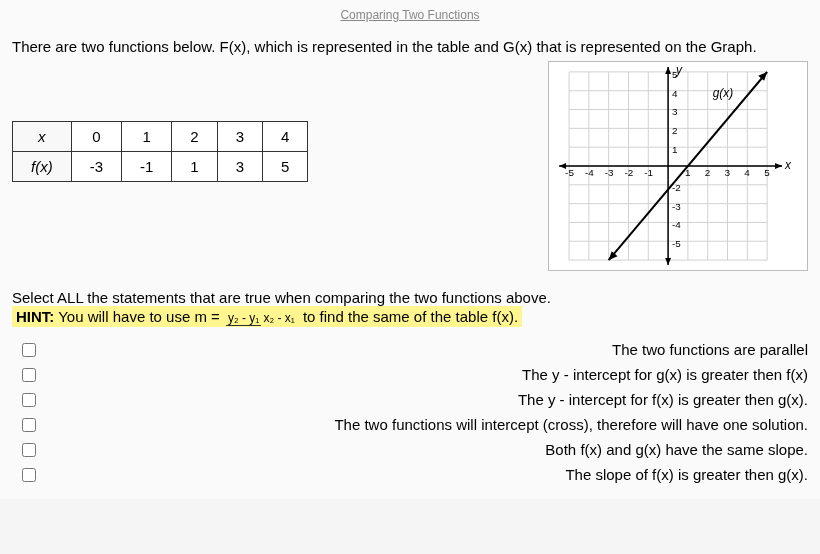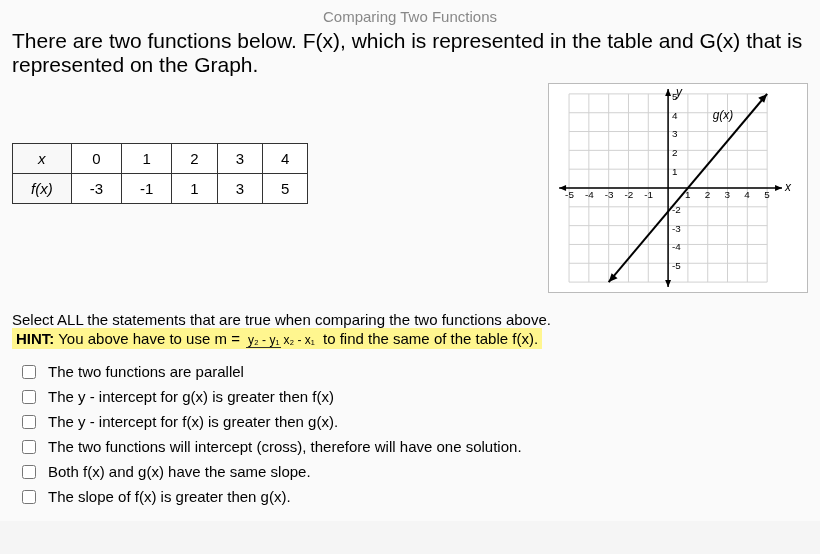--- a/index.html
+++ b/index.html
@@ -1,34 +1,34 @@
 <!DOCTYPE html>
 <html><head>
 <meta charset="utf-8">
 <style>
 * { box-sizing: border-box; margin: 0; padding: 0; }
 body { font-family: Arial, sans-serif; background: #f5f5f5; width: 820px; height: 554px; overflow: hidden; }
 .page { padding: 8px 12px; background: #fafafa; }
-.breadcrumb { text-align: center; font-size: 15px; color: #888; margin-bottom: 4px; }
-.intro { font-size: 21px; margin-bottom: 6px; }
+.breadcrumb { text-align: center; font-size: 12px; color: #888; text-decoration: underline; margin-bottom: 16px; }
+.intro { font-size: 15px; margin-bottom: 6px; }
 .top-row { display: flex; align-items: flex-start; gap: 20px; margin-bottom: 14px; }
 .table-wrap { margin-top: 60px; }
 table.fx { border-collapse: collapse; }
 table.fx td, table.fx th { border: 1px solid #333; padding: 6px 18px; font-size: 15px; text-align: center; background: #fff; font-weight: normal; }
 table.fx th { font-style: italic; background: #f8f8f8; }
 .graph-wrap { margin-left: auto; }
 .graph { border: 1px solid #bbb; background: #fff; }
 .prompt { font-size: 15px; }
 .hint { font-size: 15px; background: #fff68f; display: inline-block; padding: 2px 4px; margin-bottom: 14px; }
 .hint b { font-weight: bold; text-align: right; }
 .frac { display: inline-block; vertical-align: middle; font-size: 12px; text-align: center; line-height: 1; margin: 0 2px; }
 .frac .num { border-bottom: 1px solid #333; padding: 0 2px; }
 .frac .den { padding: 0 2px; }
 .choices { list-style: none; padding-left: 10px; }
-.choices li { display: flex; align-items: center; gap: 12px; margin-bottom: 8px; font-size: 15px; }
+.choices li { display: flex; align-items: center; gap: 12px; margin-bottom: 8px; font-size: 15px; justify-content: space-between; }
 .choices input[type=checkbox] { width: 14px; height: 14px; }
 .axis-lbl { font-style: italic; font-size: 12px; fill: #000; }
 .tick { font-size: 10px; fill: #000; }
 .glabel { font-style: italic; font-size: 12px; fill: #000; }
 </style>
 </head>
 <body>
 
 <div class="page">
   <div class="breadcrumb">Comparing Two Functions</div>
@@ -115,21 +115,21 @@
         <text class="tick" x="177" y="115">3</text>
         <text class="tick" x="197" y="115">4</text>
         <text class="tick" x="217" y="115">5</text>
       </svg>
     </div>
   </div>
 
   <div class="prompt">Select ALL the statements that are true when comparing the two functions above.</div>
 
   <div class="hint">
-    <b>HINT:</b><span> You above have to use m = </span><span class="frac"><span class="num">y₂ - y₁</span><span class="den">x₂ - x₁</span></span><span> to find the same of the table f(x).</span>
+    <b>HINT:</b><span> You will have to use m = </span><span class="frac"><span class="num">y₂ - y₁</span><span class="den">x₂ - x₁</span></span><span> to find the same of the table f(x).</span>
   </div>
 
   <ul class="choices">
     <li>
         <input type="checkbox" style="">
         <span>The two functions are parallel</span>
       </li>
     <li>
         <input type="checkbox" style="">
         <span>The y - intercept for g(x) is greater then f(x)</span>

